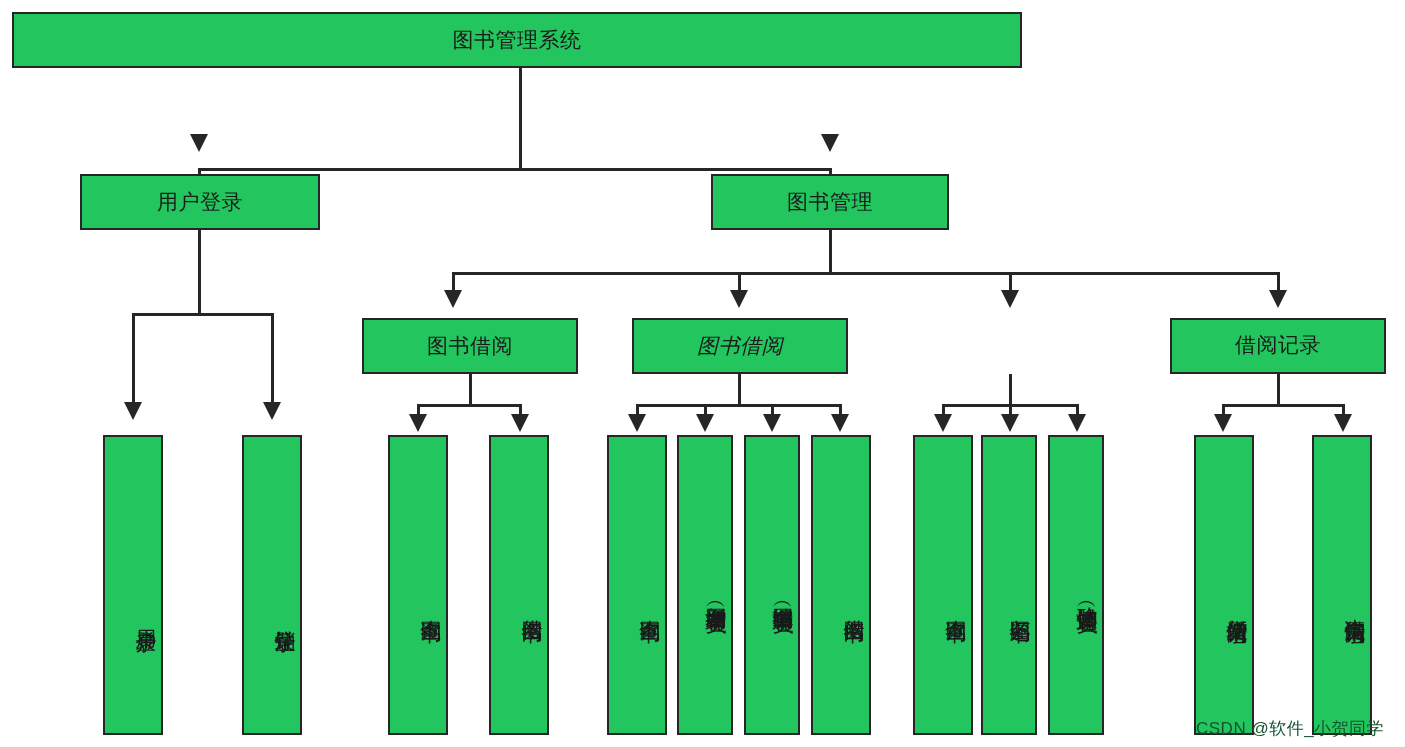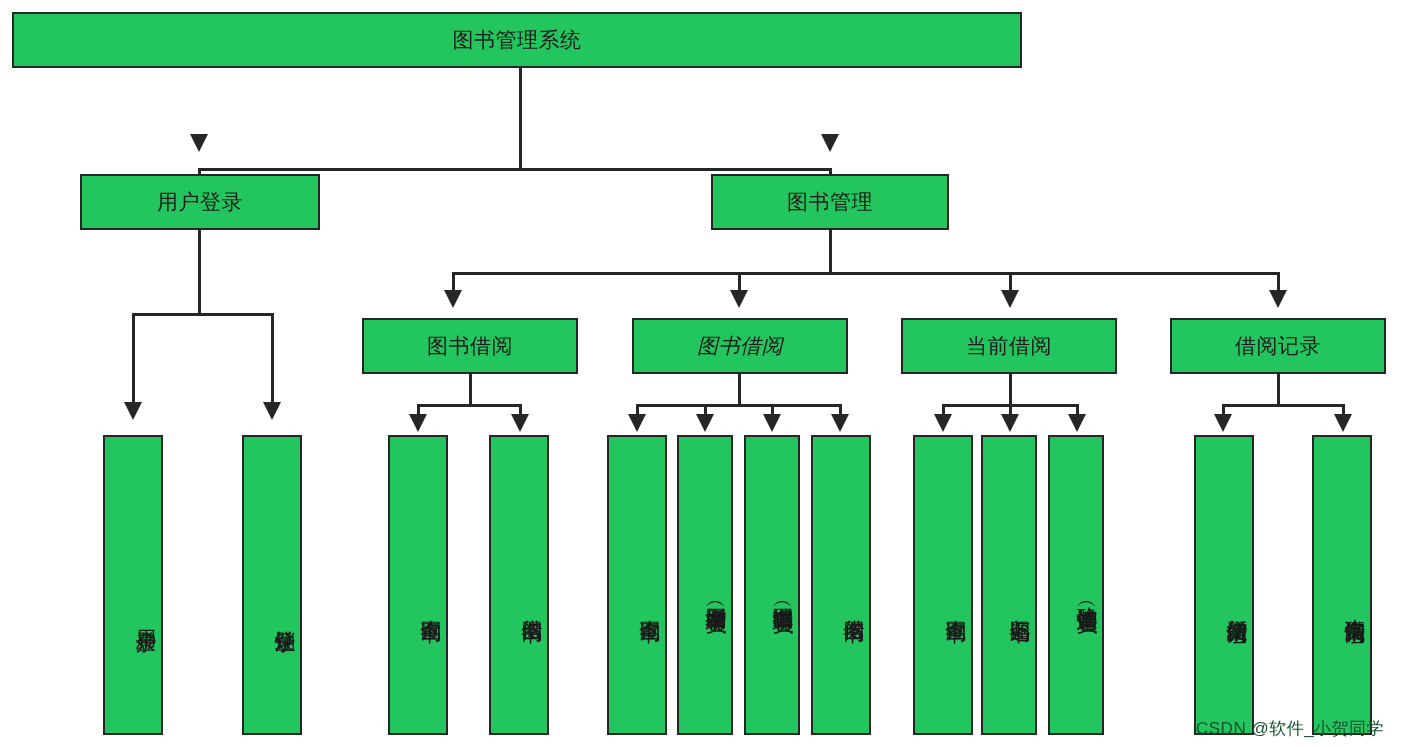--- a/index.html
+++ b/index.html
@@ -108,24 +108,21 @@
   <div class="arrow" style="left:1001px; top:290px;"></div>
   <div class="edge edge-v" style="left:1277px; top:272px; height:22px;"></div>
   <div class="arrow" style="left:1269px; top:290px;"></div>
 
   <div class="node node-h" style="left:362px; top:318px; width:216px; height:56px;">
     <span>图书借阅</span>
   </div>
   <div class="node node-h" style="left:632px; top:318px; width:216px; height:56px;font-style:italic;">
     <span>图书借阅</span>
   </div>
-  <div class="node node-h" style="left:901px; top:318px; width:216px; height:56px;">
-    <span>当前借阅</span>
-  </div>
-  <div class="node node-h" style="left:1170px; top:318px; width:216px; height:56px;">
+  <div class="node node-h" style="left:1170px; top:318px; width:216px; height:56px;font-family:Liberation Serif, serif;">
     <span>借阅记录</span>
   </div>
 
   <div class="edge edge-v" style="left:469px; top:374px; height:32px;"></div>
   <div class="edge edge-h" style="left:417px; top:404px; width:105px;"></div>
   <div class="edge edge-v" style="left:417px; top:404px; height:14px;"></div>
   <div class="arrow" style="left:409px; top:414px;"></div>
   <div class="edge edge-v" style="left:519px; top:404px; height:14px;"></div>
   <div class="arrow" style="left:511px; top:414px;"></div>
 

